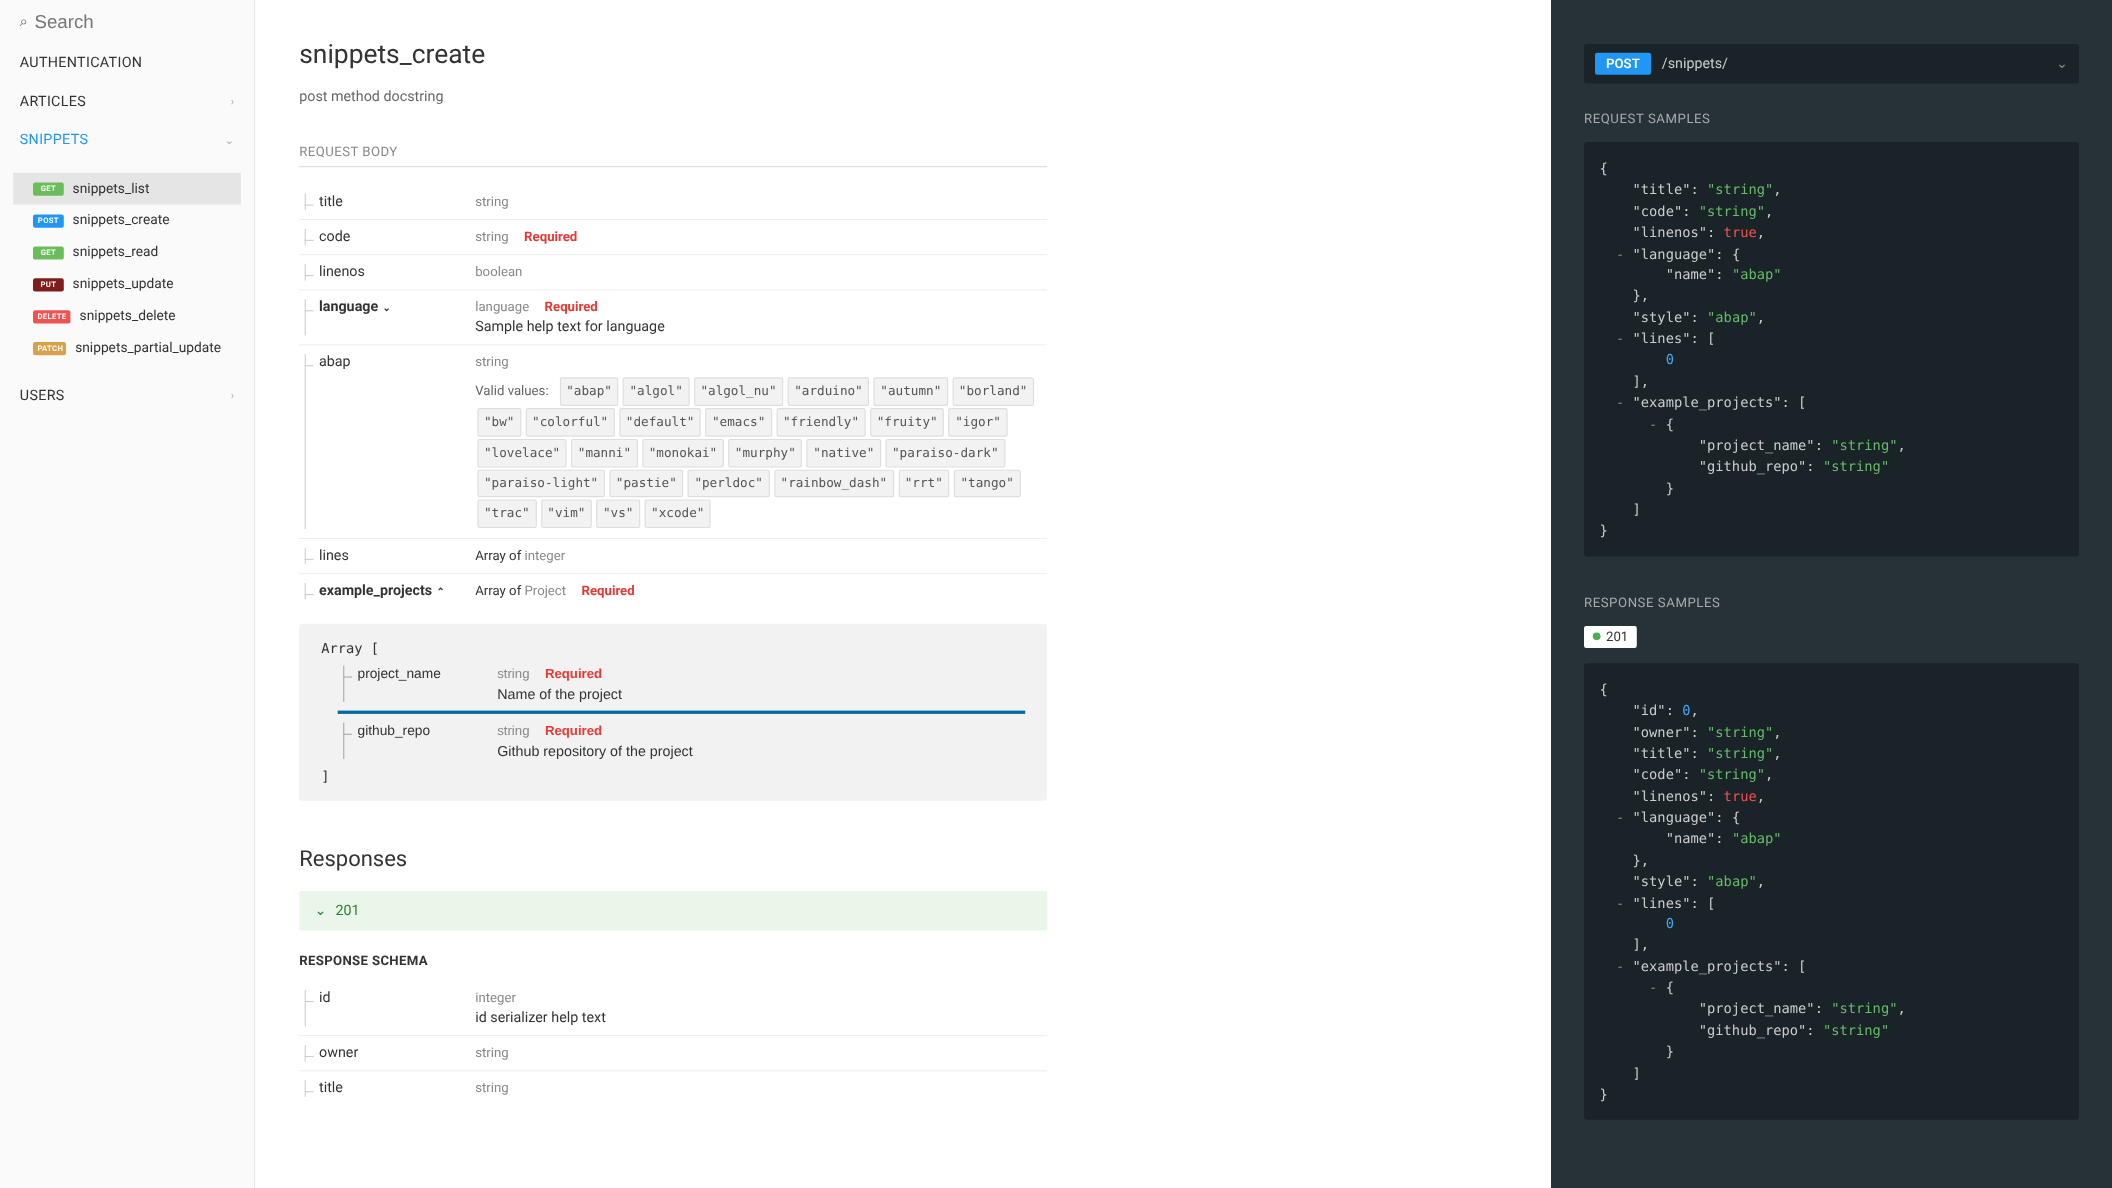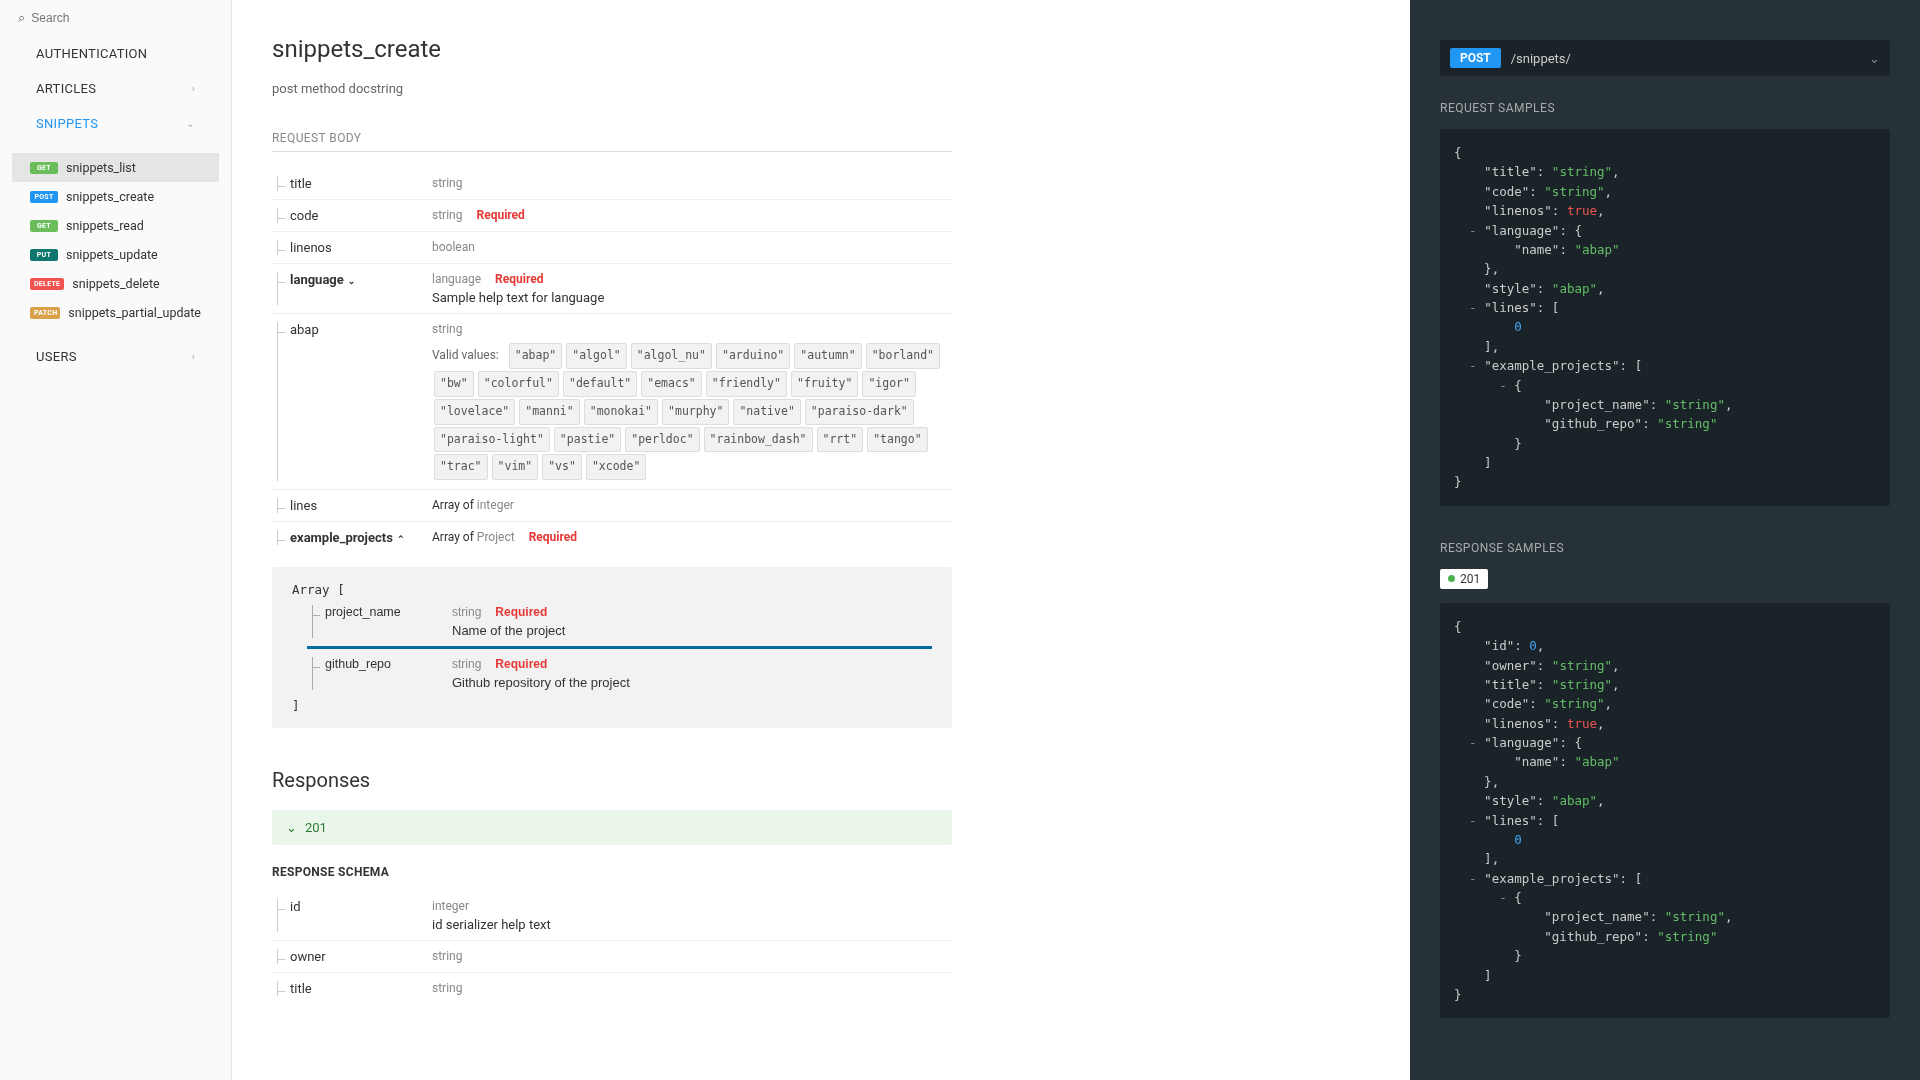--- a/index.html
+++ b/index.html
@@ -1,30 +1,30 @@
 <!DOCTYPE html>
 <html><head>
 <meta charset="utf-8">
 <style>
 * { box-sizing: border-box; margin: 0; padding: 0; }
 body { font-family: -apple-system, BlinkMacSystemFont, "Segoe UI", Roboto, sans-serif; font-size: 13px; color: #333; display: flex; height: 100vh; overflow: hidden; }
 .sidebar { width: 232px; background: #fafafa; border-right: 1px solid #e5e5e5; overflow-y: auto; flex-shrink: 0; }
 .search-box { padding: 10px 18px; display: flex; align-items: center; gap: 6px; }
-.search-box input { border: none; background: transparent; outline: none; font-size: 12px; color: #666; width: 100%; }
+.search-box input { border: none; background: transparent; outline: none; font-size: 17px; color: #666; width: 100%; }
 .search-icon { font-size: 13px; color: #666; }
-.nav-item { padding: 10px 36px; font-size: 13px; color: #333; display: flex; justify-content: space-between; align-items: center; cursor: pointer; text-transform: uppercase; letter-spacing: 0.3px; }
+.nav-item { padding: 10px 18px; font-size: 13px; color: #333; display: flex; justify-content: space-between; align-items: center; cursor: pointer; text-transform: uppercase; letter-spacing: 0.3px; }
 .nav-item.active { color: #2196f3; }
 .chevron { color: #aaa; font-size: 10px; }
 .sub-nav { padding: 12px; }
 .sub-item { padding: 7px 18px; display: flex; align-items: center; gap: 8px; cursor: pointer; font-size: 12.5px; color: #333; }
 .sub-item.active-bg { background: #e5e5e5; }
 .method-tag { font-size: 7px; font-weight: 700; padding: 2px 4px; border-radius: 2px; color: #fff; text-transform: uppercase; min-width: 28px; text-align: center; letter-spacing: 0.3px; }
 .method-get { background: #6bbd5b; }
 .method-post { background: #2196f3; }
-.method-put { background: #0f766e; }
+.method-put { background: #7f1d1d; }
 .method-delete { background: #ef5350; }
 .method-patch { background: #d8a24a; }
 
 .main { flex: 1; overflow-y: auto; background: #fff; }
 .main-inner { padding: 35px 40px; max-width: 760px; }
 h1 { font-size: 24px; font-weight: 400; color: #333; margin-bottom: 18px; }
 .subtitle { font-size: 13px; color: #666; margin-bottom: 35px; }
 .sec-title { font-size: 12px; color: #888; text-transform: uppercase; border-bottom: 1px solid #ddd; padding-bottom: 6px; margin-bottom: 16px; letter-spacing: 0.4px; }
 .param-row { display: flex; margin-bottom: 0; border-bottom: 1px solid #eee; padding: 8px 0; }
 .param-name { width: 160px; flex-shrink: 0; padding-left: 18px; position: relative; font-size: 13px; }

